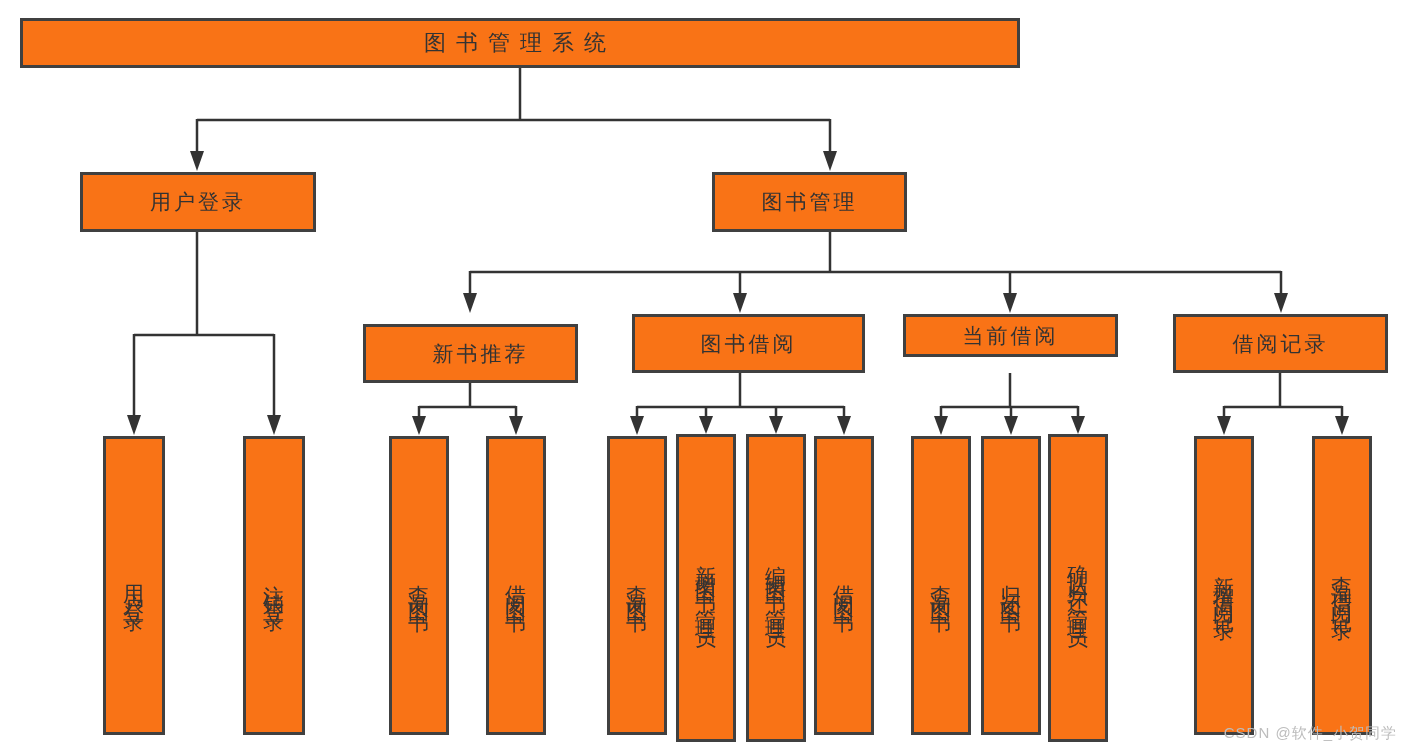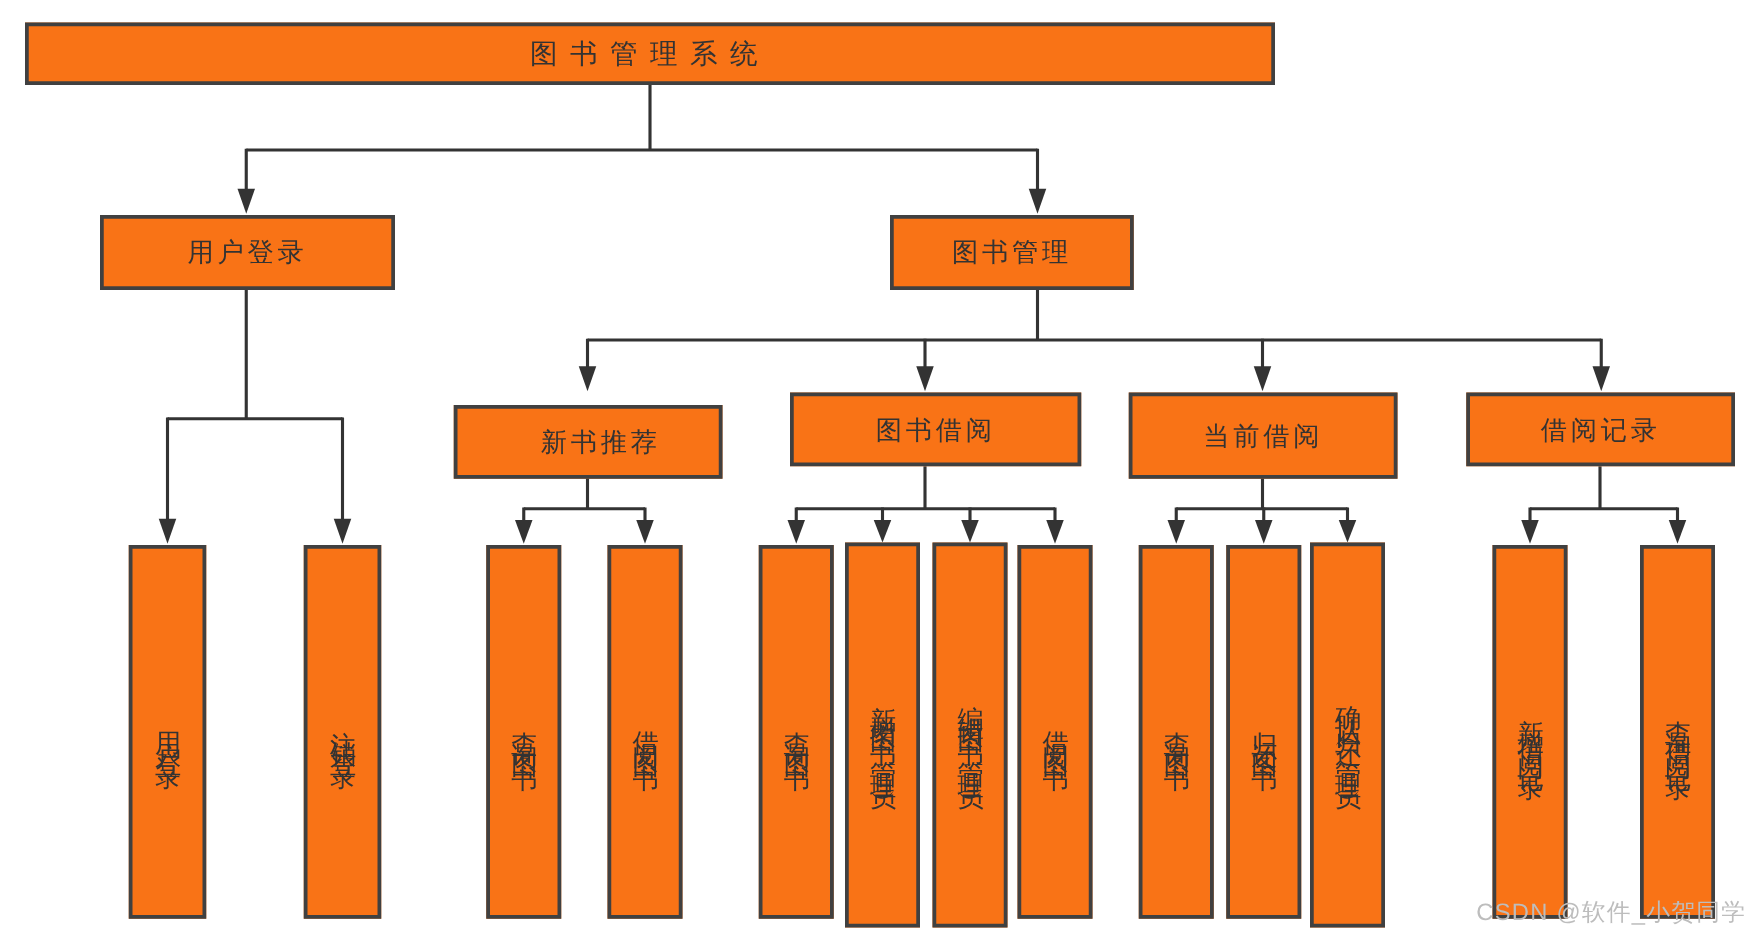--- a/index.html
+++ b/index.html
@@ -14,29 +14,29 @@
     z-index:1;
   }
   .hlabel{font-size:21px;letter-spacing:3px;white-space:nowrap;}
   .root .hlabel{letter-spacing:10px;font-size:22px;}
   .vlabel{
     writing-mode:vertical-rl;text-orientation:mixed;
     font-size:21px;letter-spacing:9px;line-height:1;white-space:nowrap;
   }
   .watermark{
     position:absolute;right:8px;bottom:4px;z-index:2;
-    font-size:19px;color:#bdbdbd;letter-spacing:1px;white-space:nowrap;
+    font-size:15px;color:#bdbdbd;letter-spacing:1px;white-space:nowrap;
   }
   
   .root{left:20px;top:18px;width:1000px;height:50px;}
   .n-user-login{left:80px;top:172px;width:236px;height:60px;}
   .n-book-mgmt{left:712px;top:172px;width:195px;height:60px;}
   .n-new-book{left:363px;top:324px;width:215px;height:59px;padding-left:20px;}
   .n-book-borrow{left:632px;top:314px;width:233px;height:59px;}
-  .n-current-borrow{left:903px;top:314px;width:215px;height:69px;}
+  .n-current-borrow{left:903px;top:314px;width:215px;height:43px;}
   .n-borrow-record{left:1173px;top:314px;width:215px;height:59px;}
   .leaf{top:436px;width:62px;height:299px;}
   .leaf.tall{top:434px;height:308px;}
   .l-user-login{left:103px;}
   .l-logout{left:243px;}
   .l-nb-query{left:389px;width:60px;}
   .l-nb-borrow{left:486px;width:60px;}
   .l-bb-query{left:607px;width:60px;}
   .l-bb-add{left:676px;width:60px;}
   .l-bb-edit{left:746px;width:60px;}

